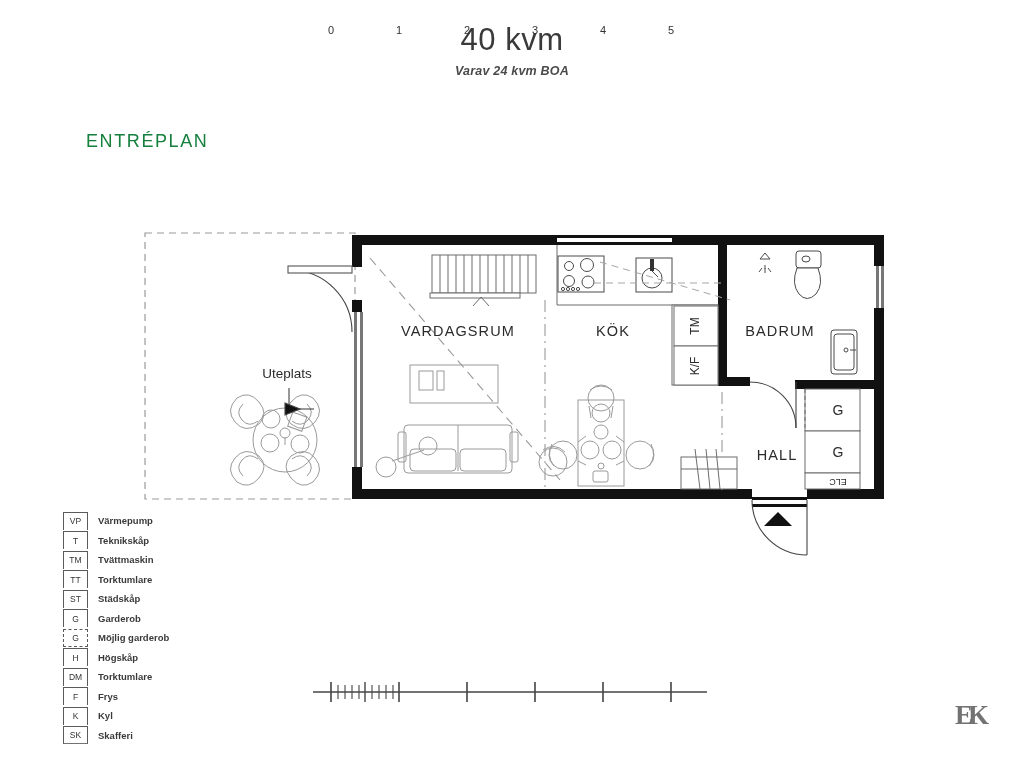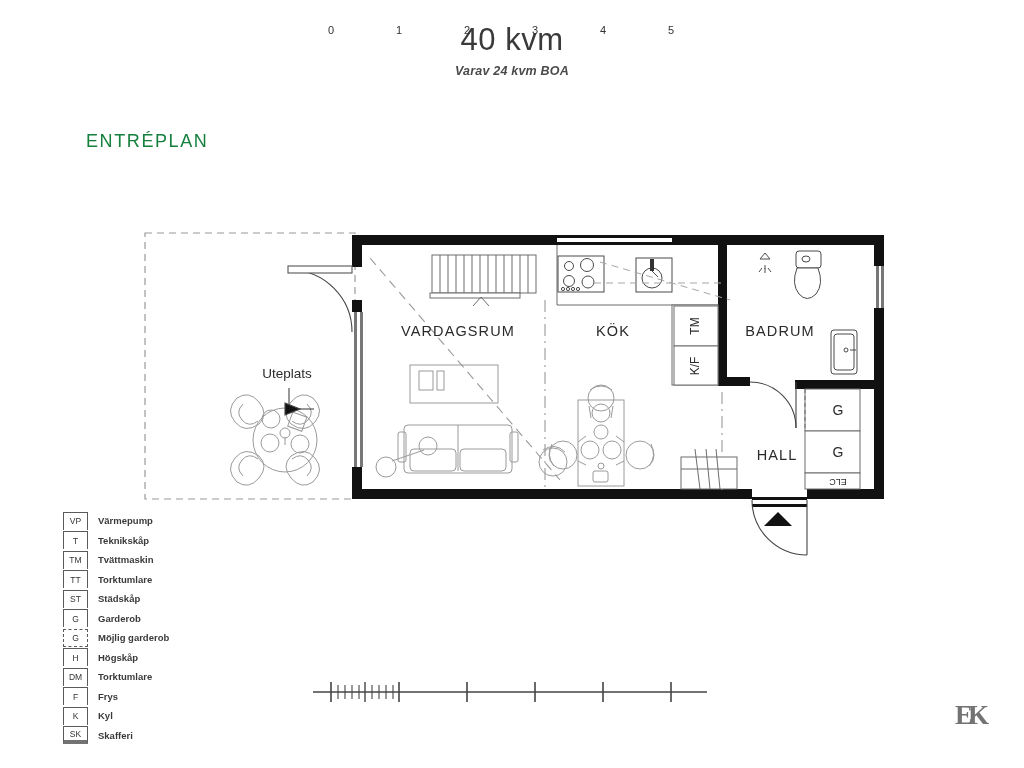--- a/index.html
+++ b/index.html
@@ -80,21 +80,21 @@
     height: 18px;
     border: 1px solid #5a5a5a;
     border-bottom: none;
     font-size: 8.5px;
     display: flex;
     align-items: center;
     justify-content: center;
     color: #333;
     box-sizing: border-box;
   }
-  .legend-row:last-child .legend-code { border-bottom: 4px solid #737373; }
+  .legend-row:last-child .legend-code { border-bottom: 1px solid #737373; }
   .legend-code.dashed { border: 1px dashed #5a5a5a; }
   .legend-text {
     margin-left: 10px;
     font-size: 9.5px;
     color: #3a3a3a;
     white-space: nowrap;
     font-weight: bold;
   }
 
   

